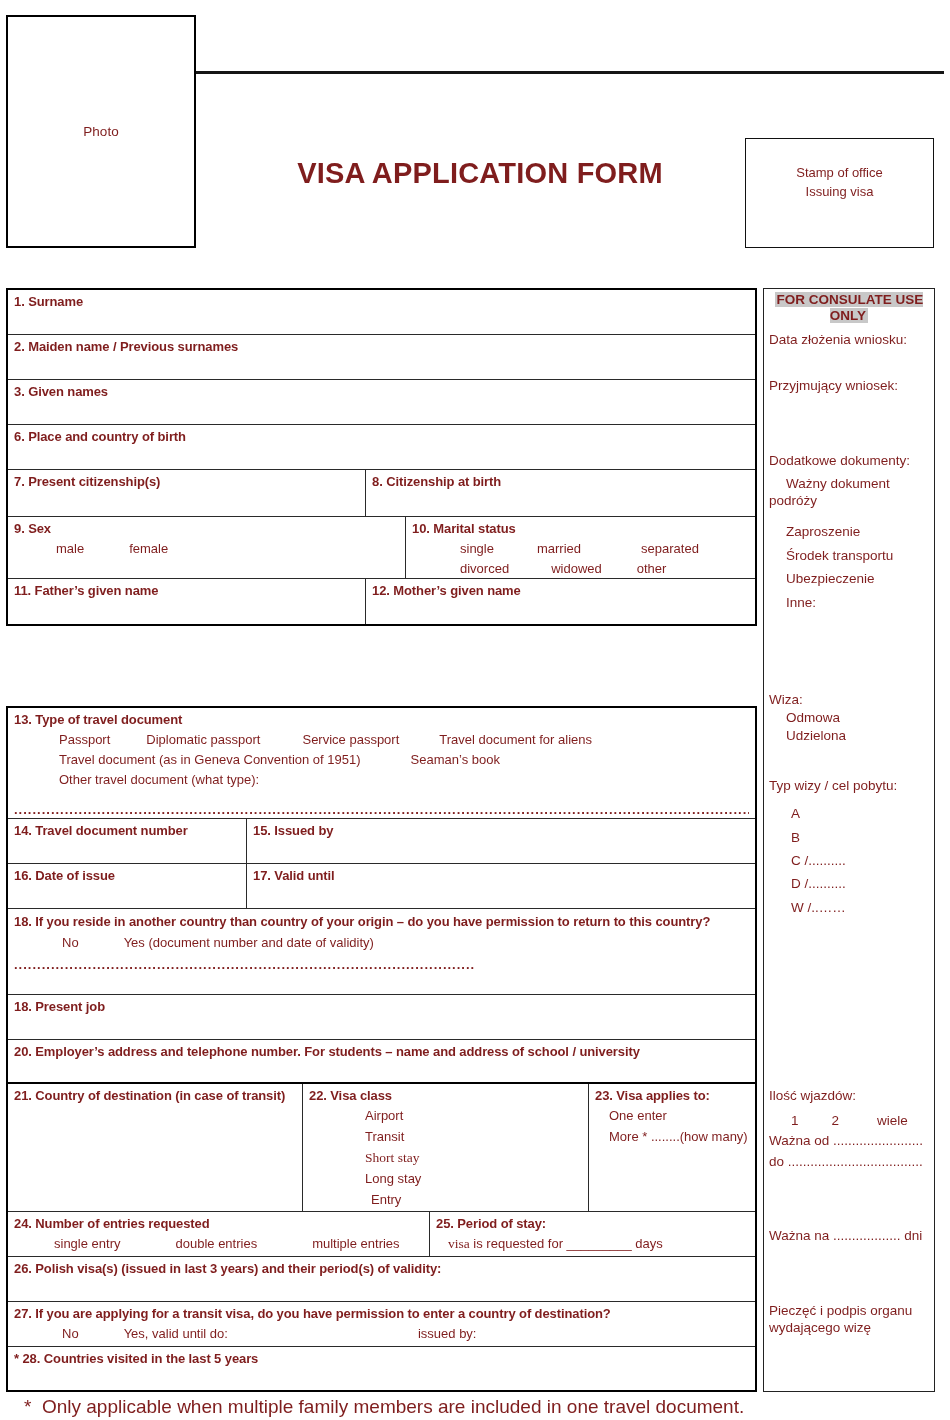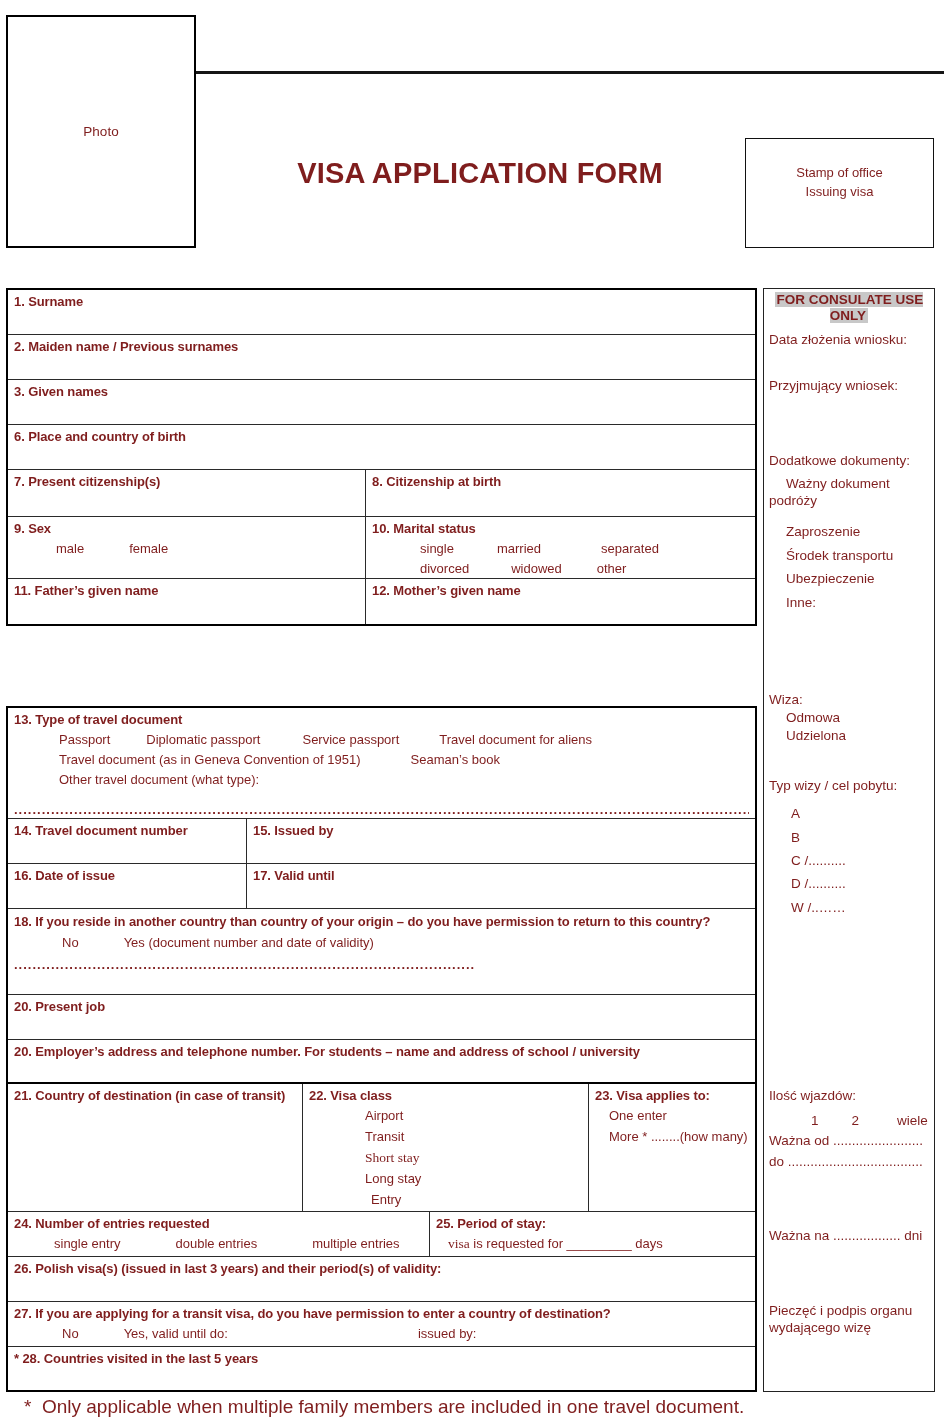--- a/index.html
+++ b/index.html
@@ -78,21 +78,21 @@
       </div>
     </div>
     <div class="row" style="height:47px;">
       <div class="cell" style="width:357px;">
         <span class="lbl">7. Present citizenship(s)</span>
       </div>
       <div class="cell cl" style="flex:1;">
         <span class="lbl">8. Citizenship at birth</span>
       </div>
     </div>
-    <div class="row" style="height:62px;">
+    <div class="row" style="height:62px;gap:40px;">
       <div class="cell" style="width:357px;">
         <span class="lbl">9. Sex</span>
         <div class="optline"><span class="opt" style="margin-right:45px;">male</span><span class="opt">female</span></div>
       </div>
       <div class="cell cl" style="flex:1;">
         <span class="lbl">10. Marital status</span>
         <div class="optline" style="padding-left:48px;"><span class="opt" style="margin-right:43px;">single</span><span class="opt" style="margin-right:60px;">married</span><span class="opt">separated</span></div>
         <div class="optline" style="padding-left:48px;"><span class="opt" style="margin-right:42px;">divorced</span><span class="opt" style="margin-right:35px;">widowed</span><span class="opt">other</span></div>
       </div>
     </div>
@@ -134,21 +134,21 @@
     </div>
     <div class="row" style="height:86px;">
       <div class="cell" style="flex:1;">
         <span class="lbl" style="white-space:normal;line-height:20px;">18. If you reside in another country than country of your origin – do you have permission to return to this country?</span>
         <div class="optline" style="padding-left:48px;"><span class="opt" style="margin-right:45px;">No</span><span class="opt">Yes (document number and date of validity)</span></div>
         <div class="dots" style="margin-top:6px;">....................................................................................................</div>
       </div>
     </div>
     <div class="row" style="height:45px;">
       <div class="cell" style="flex:1;">
-        <span class="lbl">20. Present job</span>
+        <span class="lbl">18. Present job</span>
       </div>
     </div>
     <div class="row" style="height:45px;">
       <div class="cell" style="flex:1;">
         <span class="lbl">20. Employer’s address and telephone number. For students – name and address of school / university</span>
       </div>
     </div>
   </div>
 
   <div class="block" style="top:1082px;">
@@ -211,21 +211,21 @@
     <div class="item" style="top:402px;">Wiza:</div>
     <div class="item in1" style="top:420px;">Odmowa</div>
     <div class="item in1" style="top:438px;">Udzielona</div>
     <div class="item" style="top:488px;">Typ wizy / cel pobytu:</div>
     <div class="item in2" style="top:516px;">A</div>
     <div class="item in2" style="top:540px;">B</div>
     <div class="item in2" style="top:563px;">C /..........</div>
     <div class="item in2" style="top:586px;">D /..........</div>
     <div class="item in2" style="top:610px;">W /..……</div>
     <div class="item" style="top:798px;">Ilość wjazdów:</div>
-    <div class="item in2" style="top:823px;margin-left:20px;"><span style="margin-right:33px;">1</span><span style="margin-right:38px;">2</span><span>wiele</span></div>
+    <div class="item in2" style="top:823px;"><span style="margin-right:33px;">1</span><span style="margin-right:38px;">2</span><span>wiele</span></div>
     <div class="item" style="top:843px;">Ważna od ........................</div>
     <div class="item" style="top:864px;">do ....................................</div>
     <div class="item" style="top:938px;">Ważna na .................. dni</div>
     <div class="item wrapitem" style="top:1013px;">Pieczęć i podpis organu wydającego wizę</div>
   </div>
 
   <div class="footnote">*  Only applicable when multiple family members are included in one travel document.</div>
 
 </div>
 

